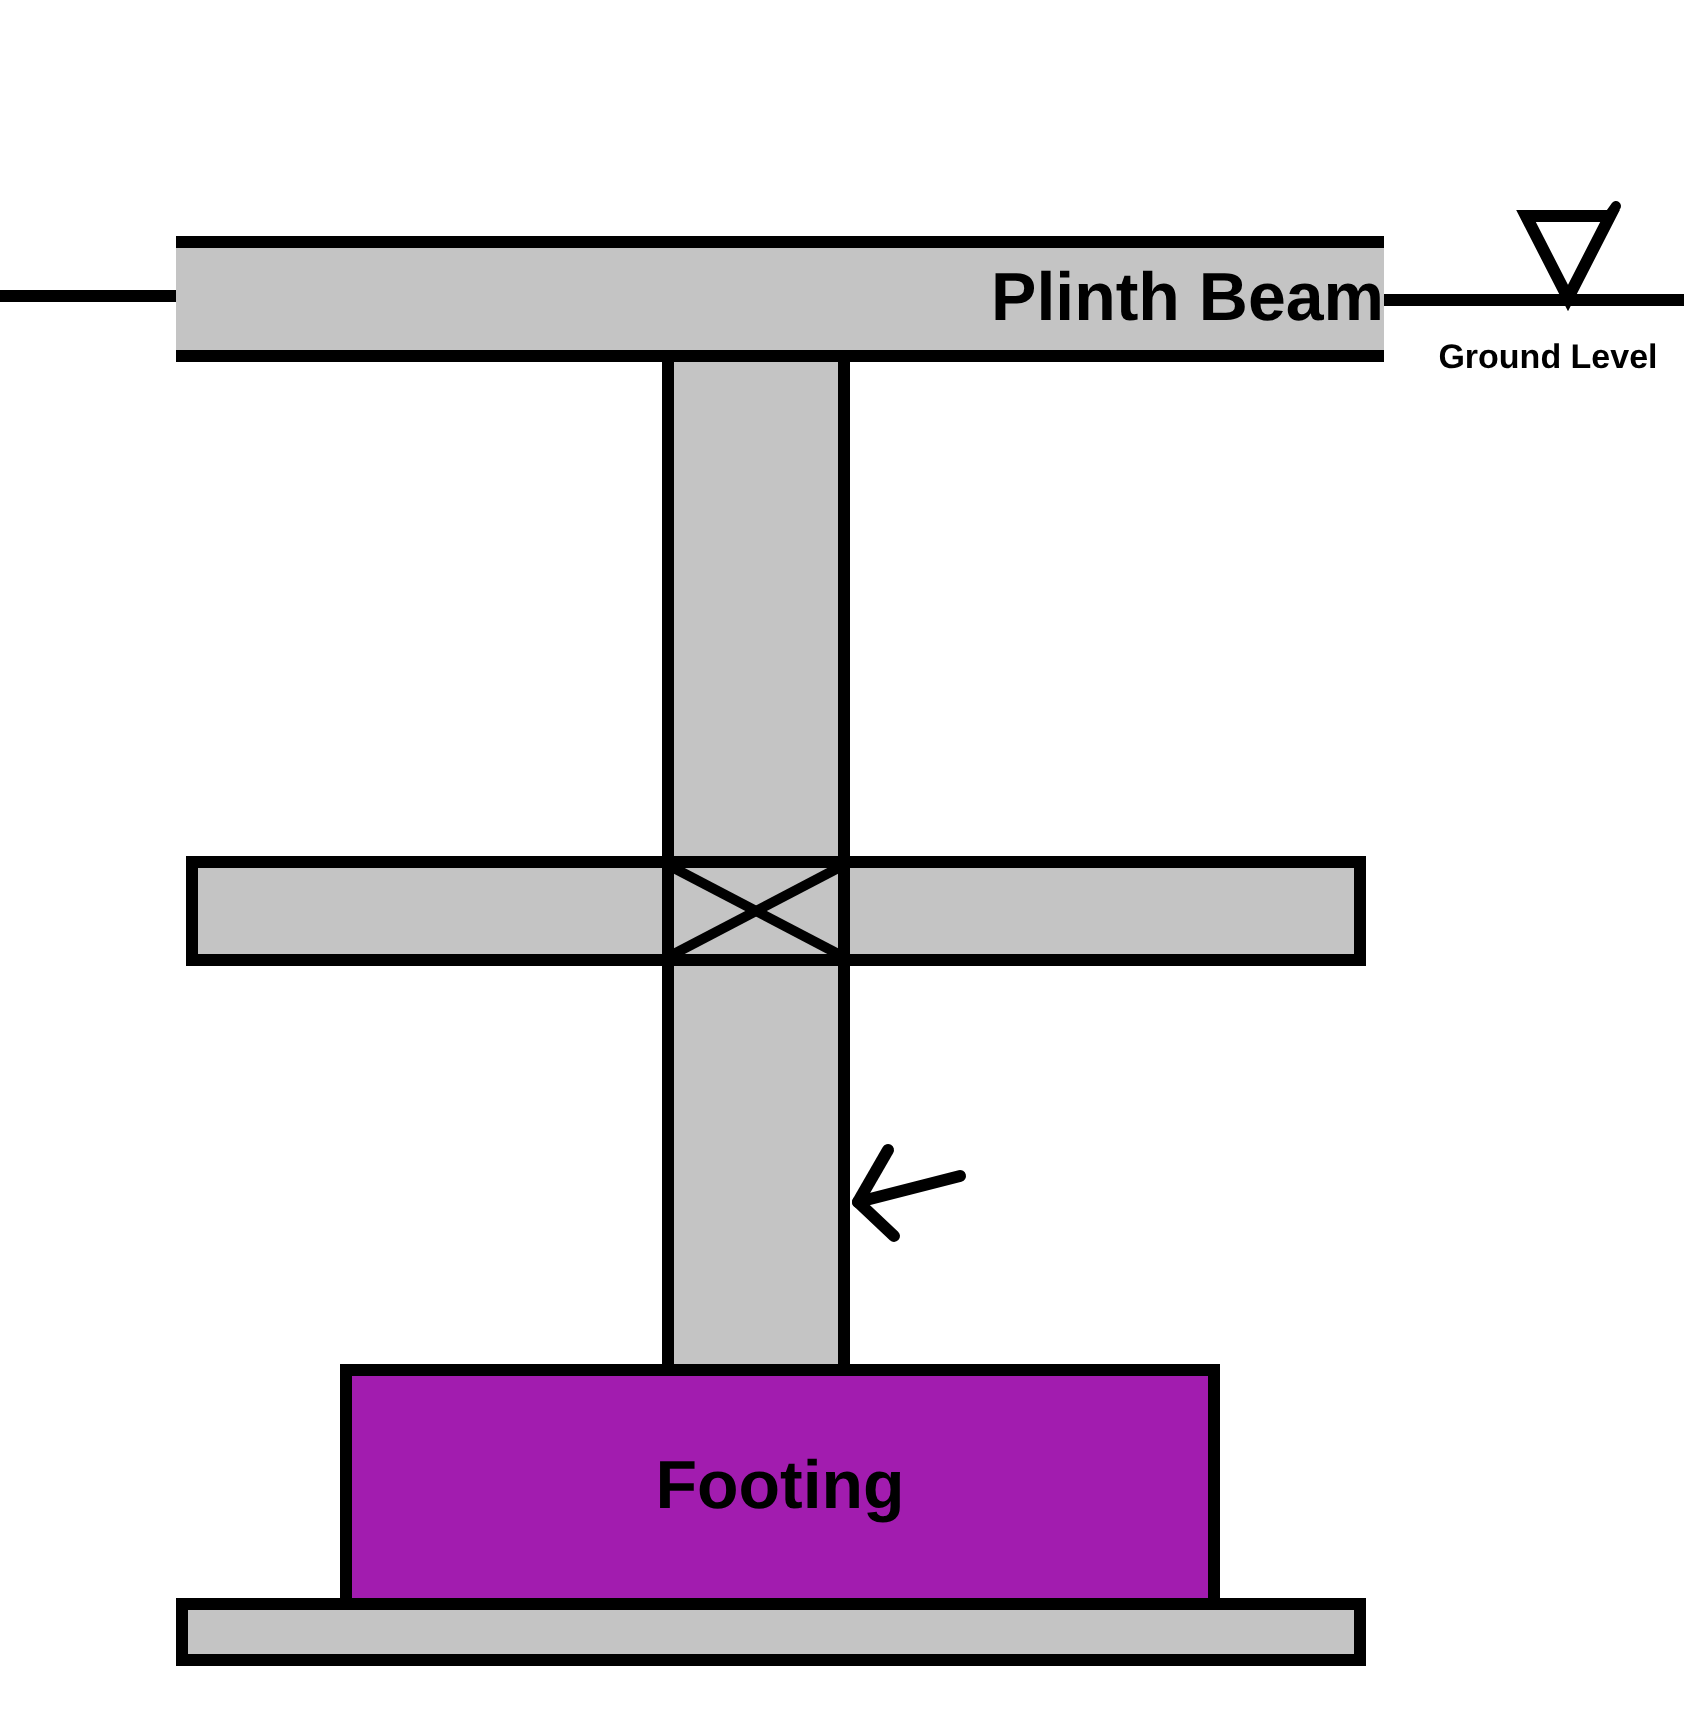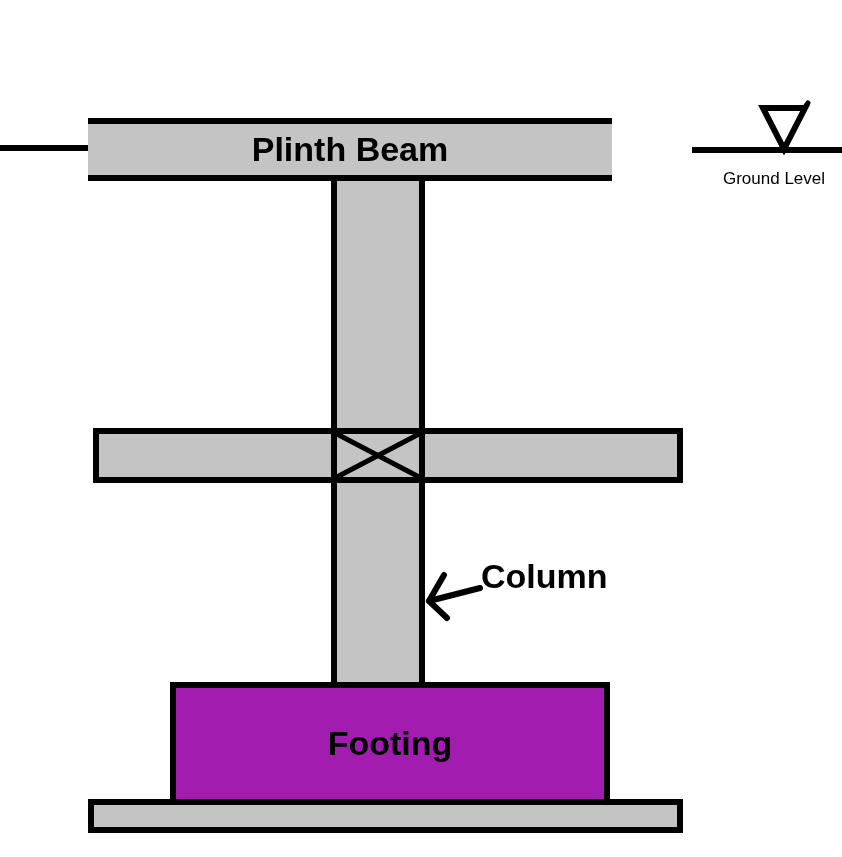--- a/index.html
+++ b/index.html
@@ -32,36 +32,37 @@
     white-space: nowrap;
   }
   .centered {
     display: flex;
     align-items: center;
     justify-content: center;
   }
 
   
   #plinth-beam {
-    left: 88px; top: 118px; width: 524px; height: 63px;
+    left: 88px; top: 118px; width: 604px; height: 63px;
     border-top: 6px solid #000;
     border-bottom: 6px solid #000;
     z-index: 3;
+    justify-content: flex-end;
   }
 
   
   #ground-line-left  { left: 0px;   top: 145px; width: 92px;  height: 6px; z-index: 2; }
   #ground-line-right { left: 692px; top: 147px; width: 150px; height: 6px; z-index: 2; }
 
   #ground-level-label {
     position: absolute;
     left: 710px; top: 169px; width: 128px;
     text-align: center;
     font-size: 17px;
-    font-weight: 400;
+    font-weight: 700;
     color: #000;
     z-index: 4;
     white-space: nowrap;
   }
 
   
   #column {
     left: 331px; top: 170px; width: 94px; height: 518px;
     border-left: 6px solid #000;
     border-right: 6px solid #000;
@@ -126,21 +127,20 @@
 
 
   <div class="fill-rect centered" id="footing" style="background: #a21caf;">
     <span class="big-label">Footing</span>
   </div>
 
   <div class="fill-rect" id="base-slab" style="background: rgb(196, 196, 196);"></div>
 
   <div id="ground-level-label">Ground Level</div>
 
-  <div id="column-label" class="big-label">Column</div>
 
   <svg id="overlay-svg" viewBox="0 0 842 857" xmlns="http://www.w3.org/2000/svg">
 
     <g>
       <polygon points="763,108 805,108 784,149" fill="#ffffff" stroke="#000000" stroke-width="6" stroke-linejoin="miter"></polygon>
       <line x1="803" y1="110" x2="808" y2="103" stroke="#000000" stroke-width="5" stroke-linecap="round"></line>
     </g>
 
     <g>
       <line x1="331" y1="431" x2="425" y2="431" stroke="#000000" stroke-width="6"></line>

